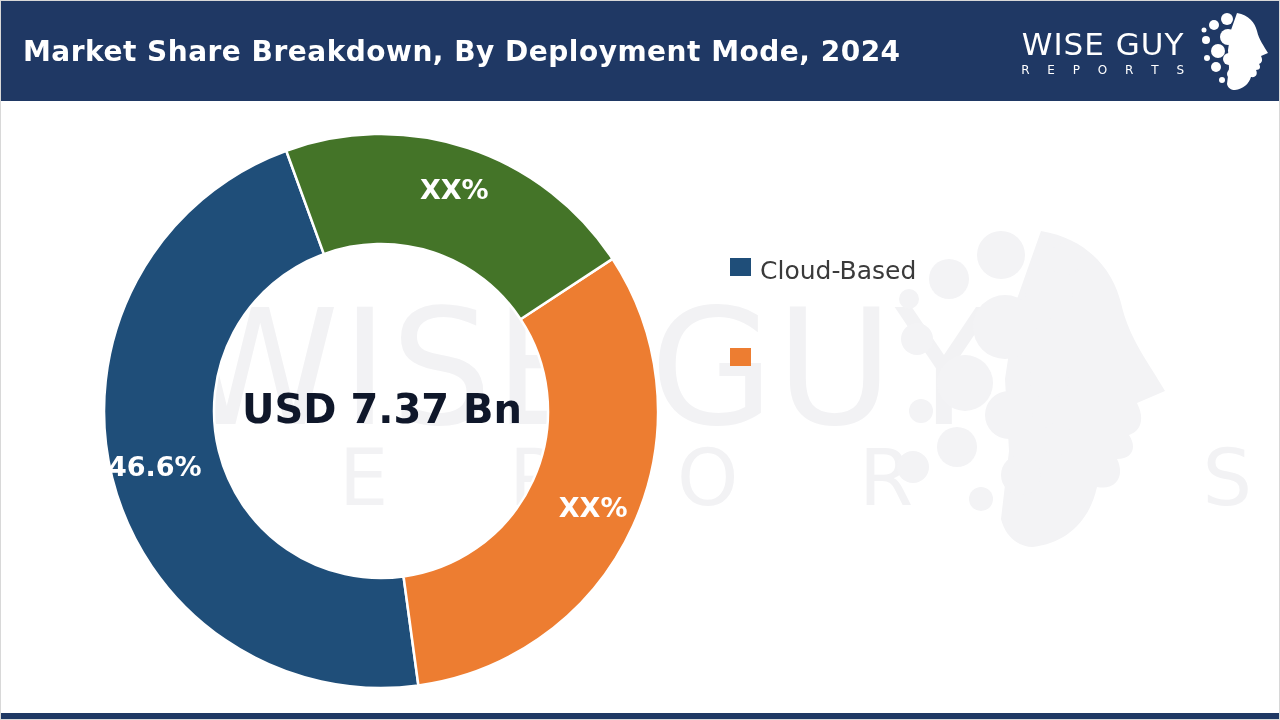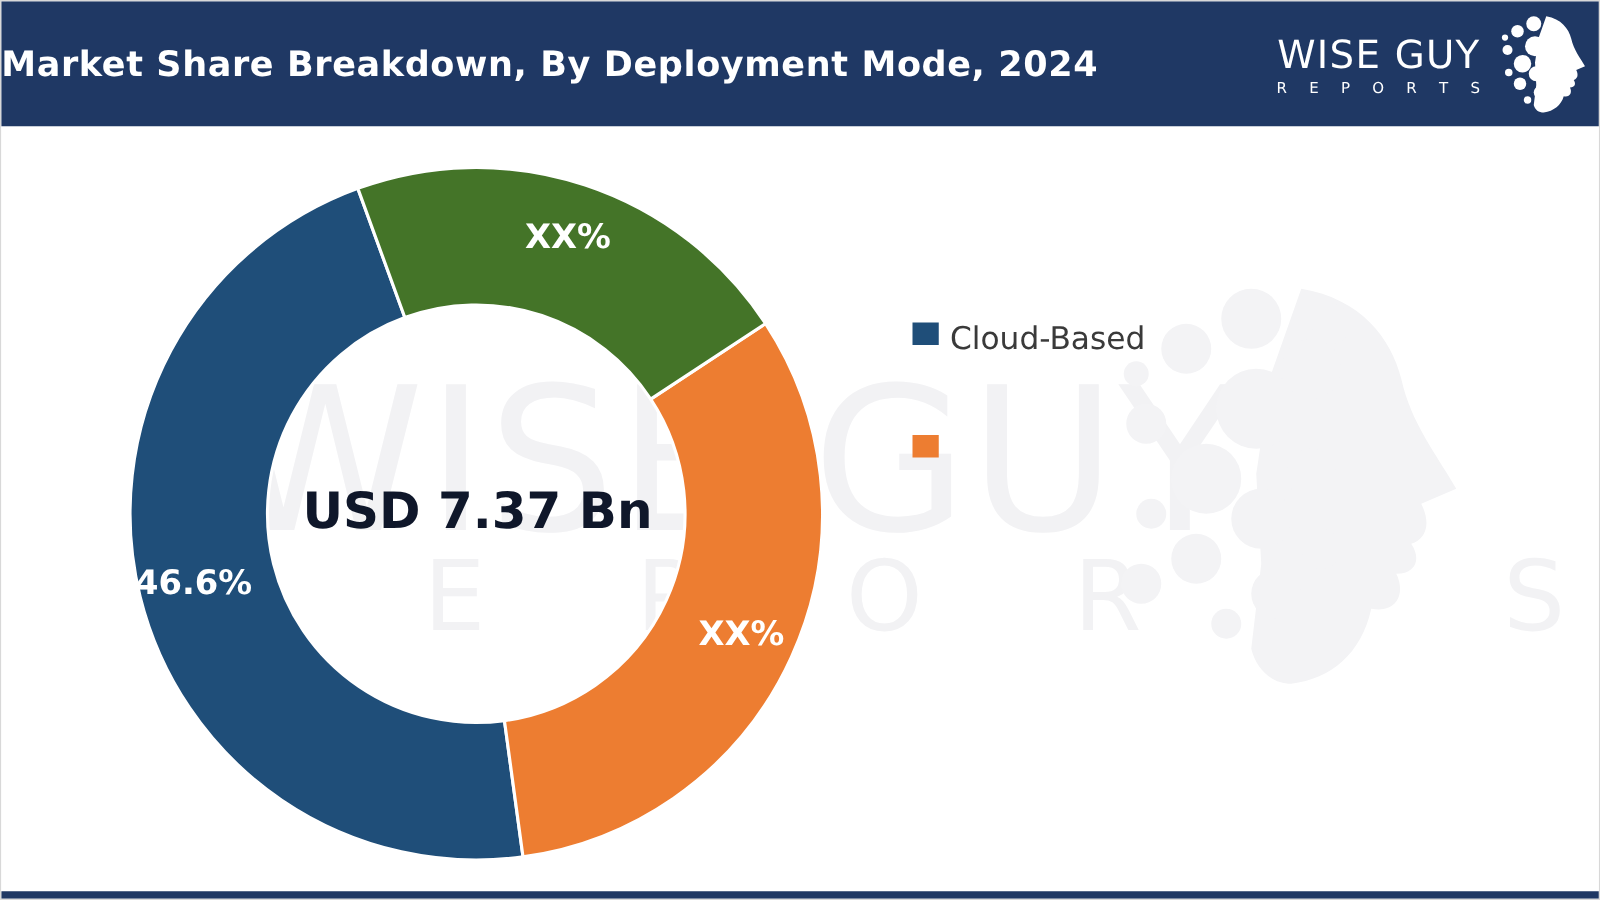--- a/index.html
+++ b/index.html
@@ -7,21 +7,21 @@
     position:relative;width:1280px;height:720px;background:#ffffff;
     font-family:"DejaVu Sans","Liberation Sans",sans-serif;
     overflow:hidden;box-sizing:border-box;border:1px solid #d8d8d8;
   }
   
   .header{
     position:absolute;left:0;top:0;width:1280px;height:100px;
     background:#1f3864;display:flex;align-items:center;z-index:5;
   }
   .page-title{
-    color:#ffffff;font-size:28px;font-weight:bold;
+    color:#ffffff;font-size:28px;font-weight:bold;padding-left:22px;
     letter-spacing:.5px;white-space:nowrap;
   }
   .logo{
     position:absolute;right:12px;top:0;height:100px;display:flex;
     align-items:center;gap:4px;
   }
   .logo-text{display:flex;flex-direction:column;align-items:center;margin-top:2px;}
   .logo-line1{color:#ffffff;font-size:31px;font-weight:400;letter-spacing:1px;line-height:1.1;}
   .logo-line2{color:#ffffff;font-size:12px;font-weight:400;letter-spacing:7px;line-height:1.2;margin-top:2px;padding-left:6px;}
   

